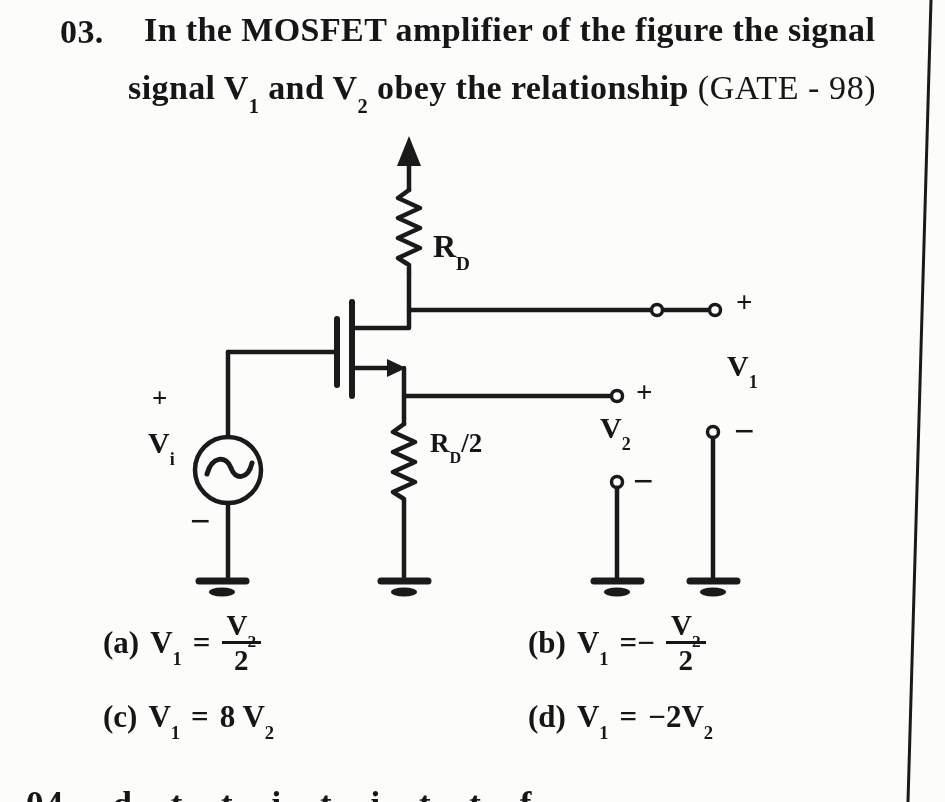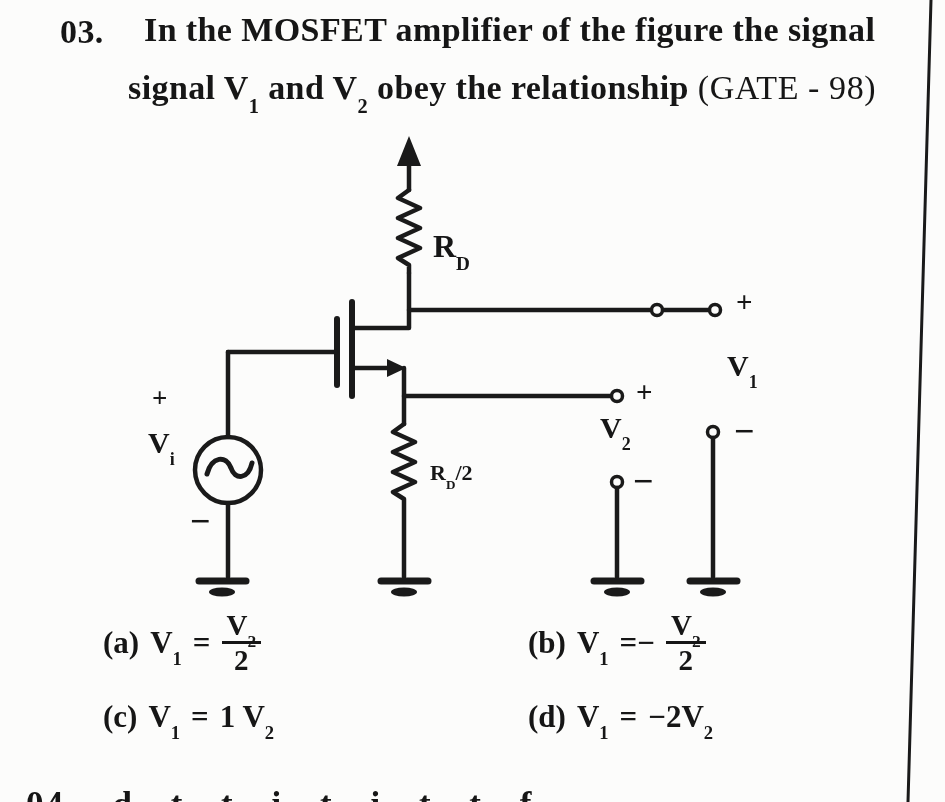--- a/index.html
+++ b/index.html
@@ -108,21 +108,21 @@
       <line x1="690" y1="581" x2="737" y2="581" stroke-width="7"></line>
       <ellipse cx="713" cy="592" rx="13" ry="4.5" fill="#1a1a1a" stroke="none"></ellipse>
     </g>
   </g>
 </svg>
 
 <div class="clabel" style="left:433px; top:202px; font-size:32px;margin-top:28px;">
   <span>R</span><sub class="s">D</sub>
 </div>
 
-<div class="clabel" style="left:430px; top:462px; font-size:22px;">
+<div class="clabel" style="left:430px; top:430px; font-size:27px;">
   <span>R</span><sub class="s">D</sub><span>/2</span>
 </div>
 
 <div class="sign" style="left:152px; top:385px; font-size:27px;">+</div>
 <div class="clabel" style="left:148px; top:428px;">
   <span>V</span><sub class="s">i</sub>
 </div>
 <div class="sign" style="left:190px; top:503px; font-size:36px;">−</div>
 
 <div class="sign" style="left:736px; top:288px; font-size:29px;">+</div>
@@ -157,21 +157,21 @@
   <span class="frac">
     <span class="num"><span>V</span><sub class="s">2</sub></span>
     <span class="den">2</span>
   </span>
 </div>
 
 <div class="opt" style="left:103px; top:700px;">
   <span>(c)</span>
   <span><span>V</span><sub class="s">1</sub></span>
   <span>=</span>
-  <span><span>1 V</span><sub class="s">2</sub></span>
+  <span><span>8 V</span><sub class="s">2</sub></span>
 </div>
 
 <div class="opt" style="left:528px; top:700px;">
   <span>(d)</span>
   <span><span>V</span><sub class="s">1</sub></span>
   <span>=</span>
   <span><span>−2V</span><sub class="s">2</sub></span>
 </div>
 
 <div id="next-line-cutoff">04.  d  t      t  i  t   i  t     t  f</div>

